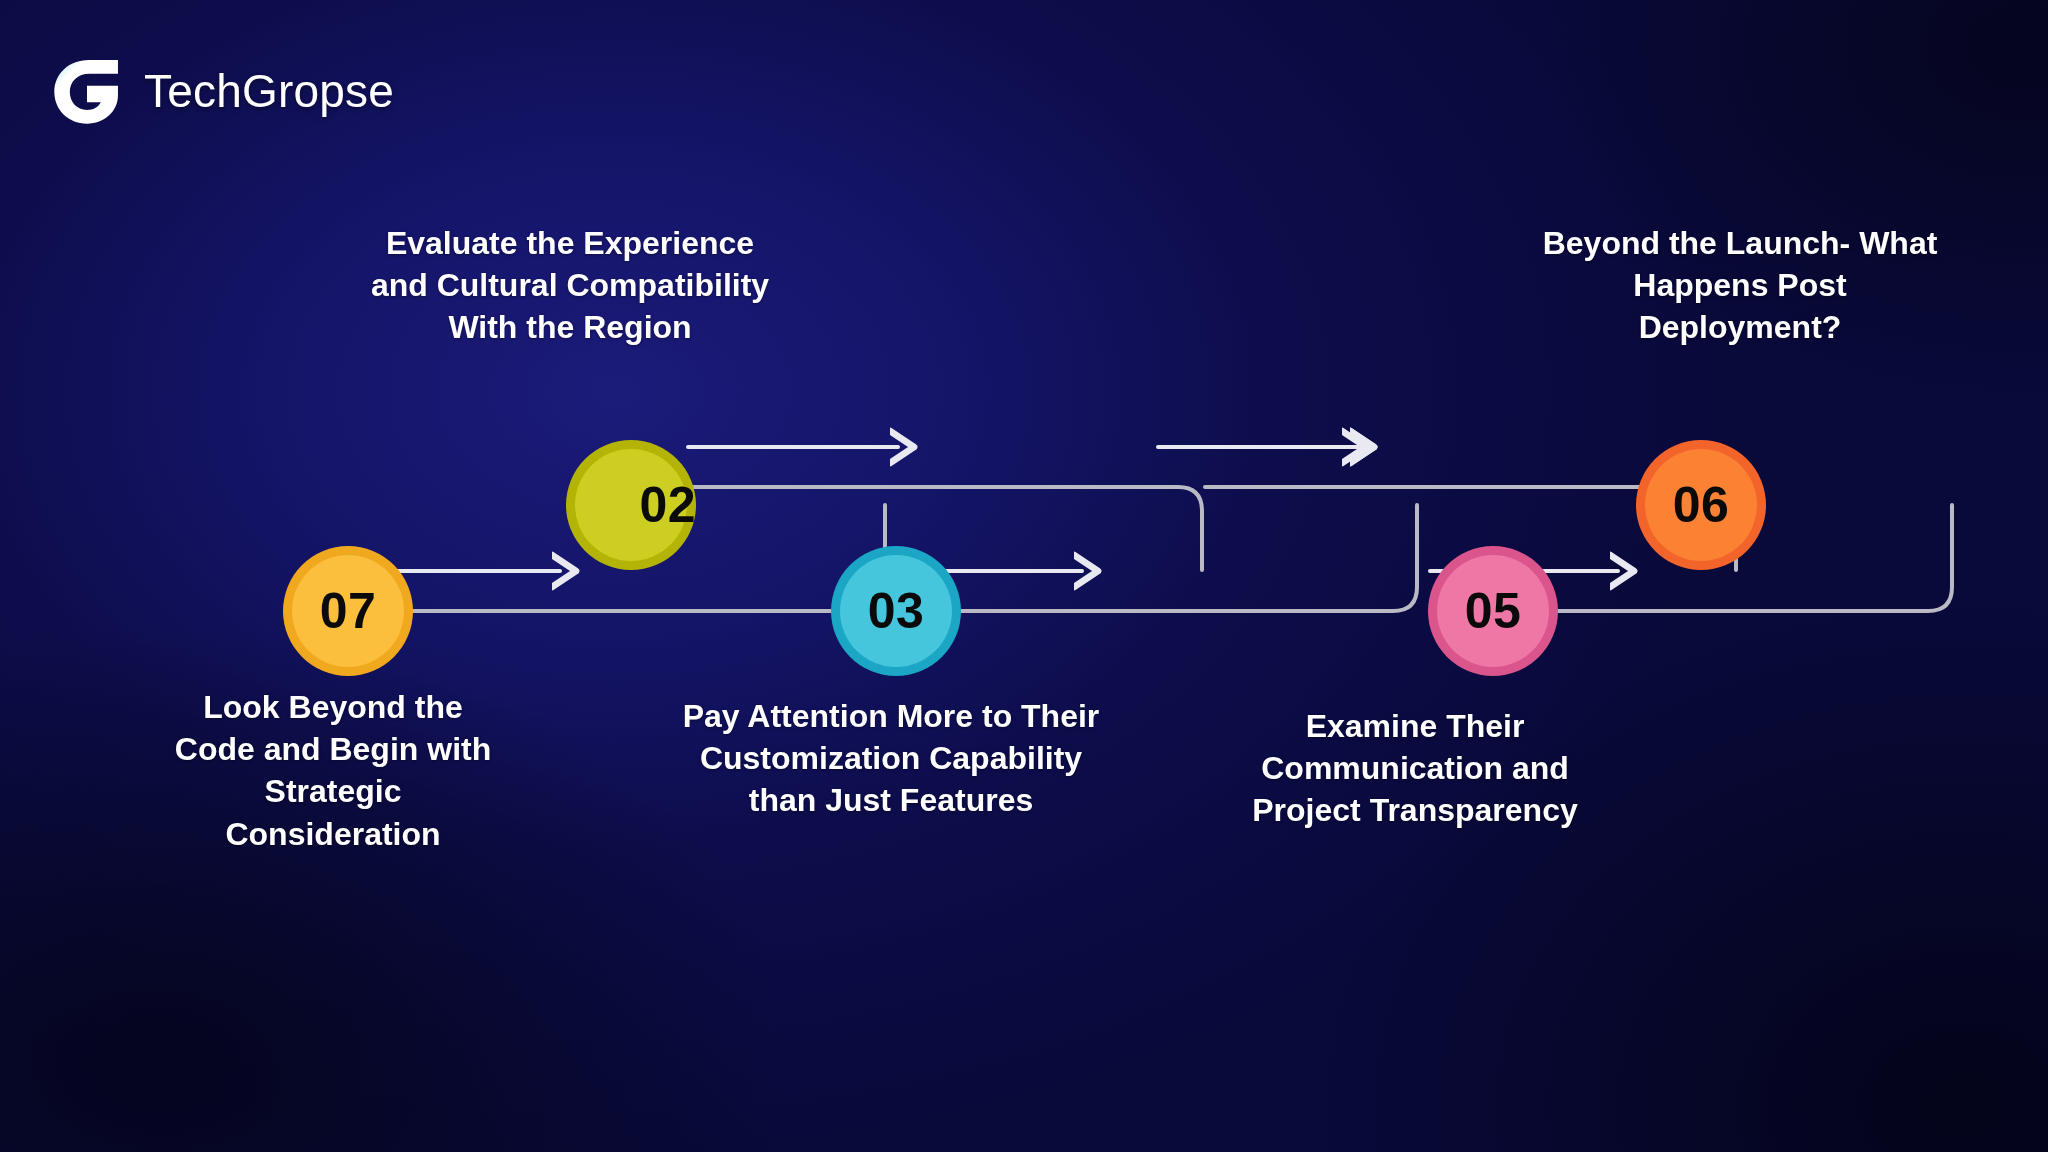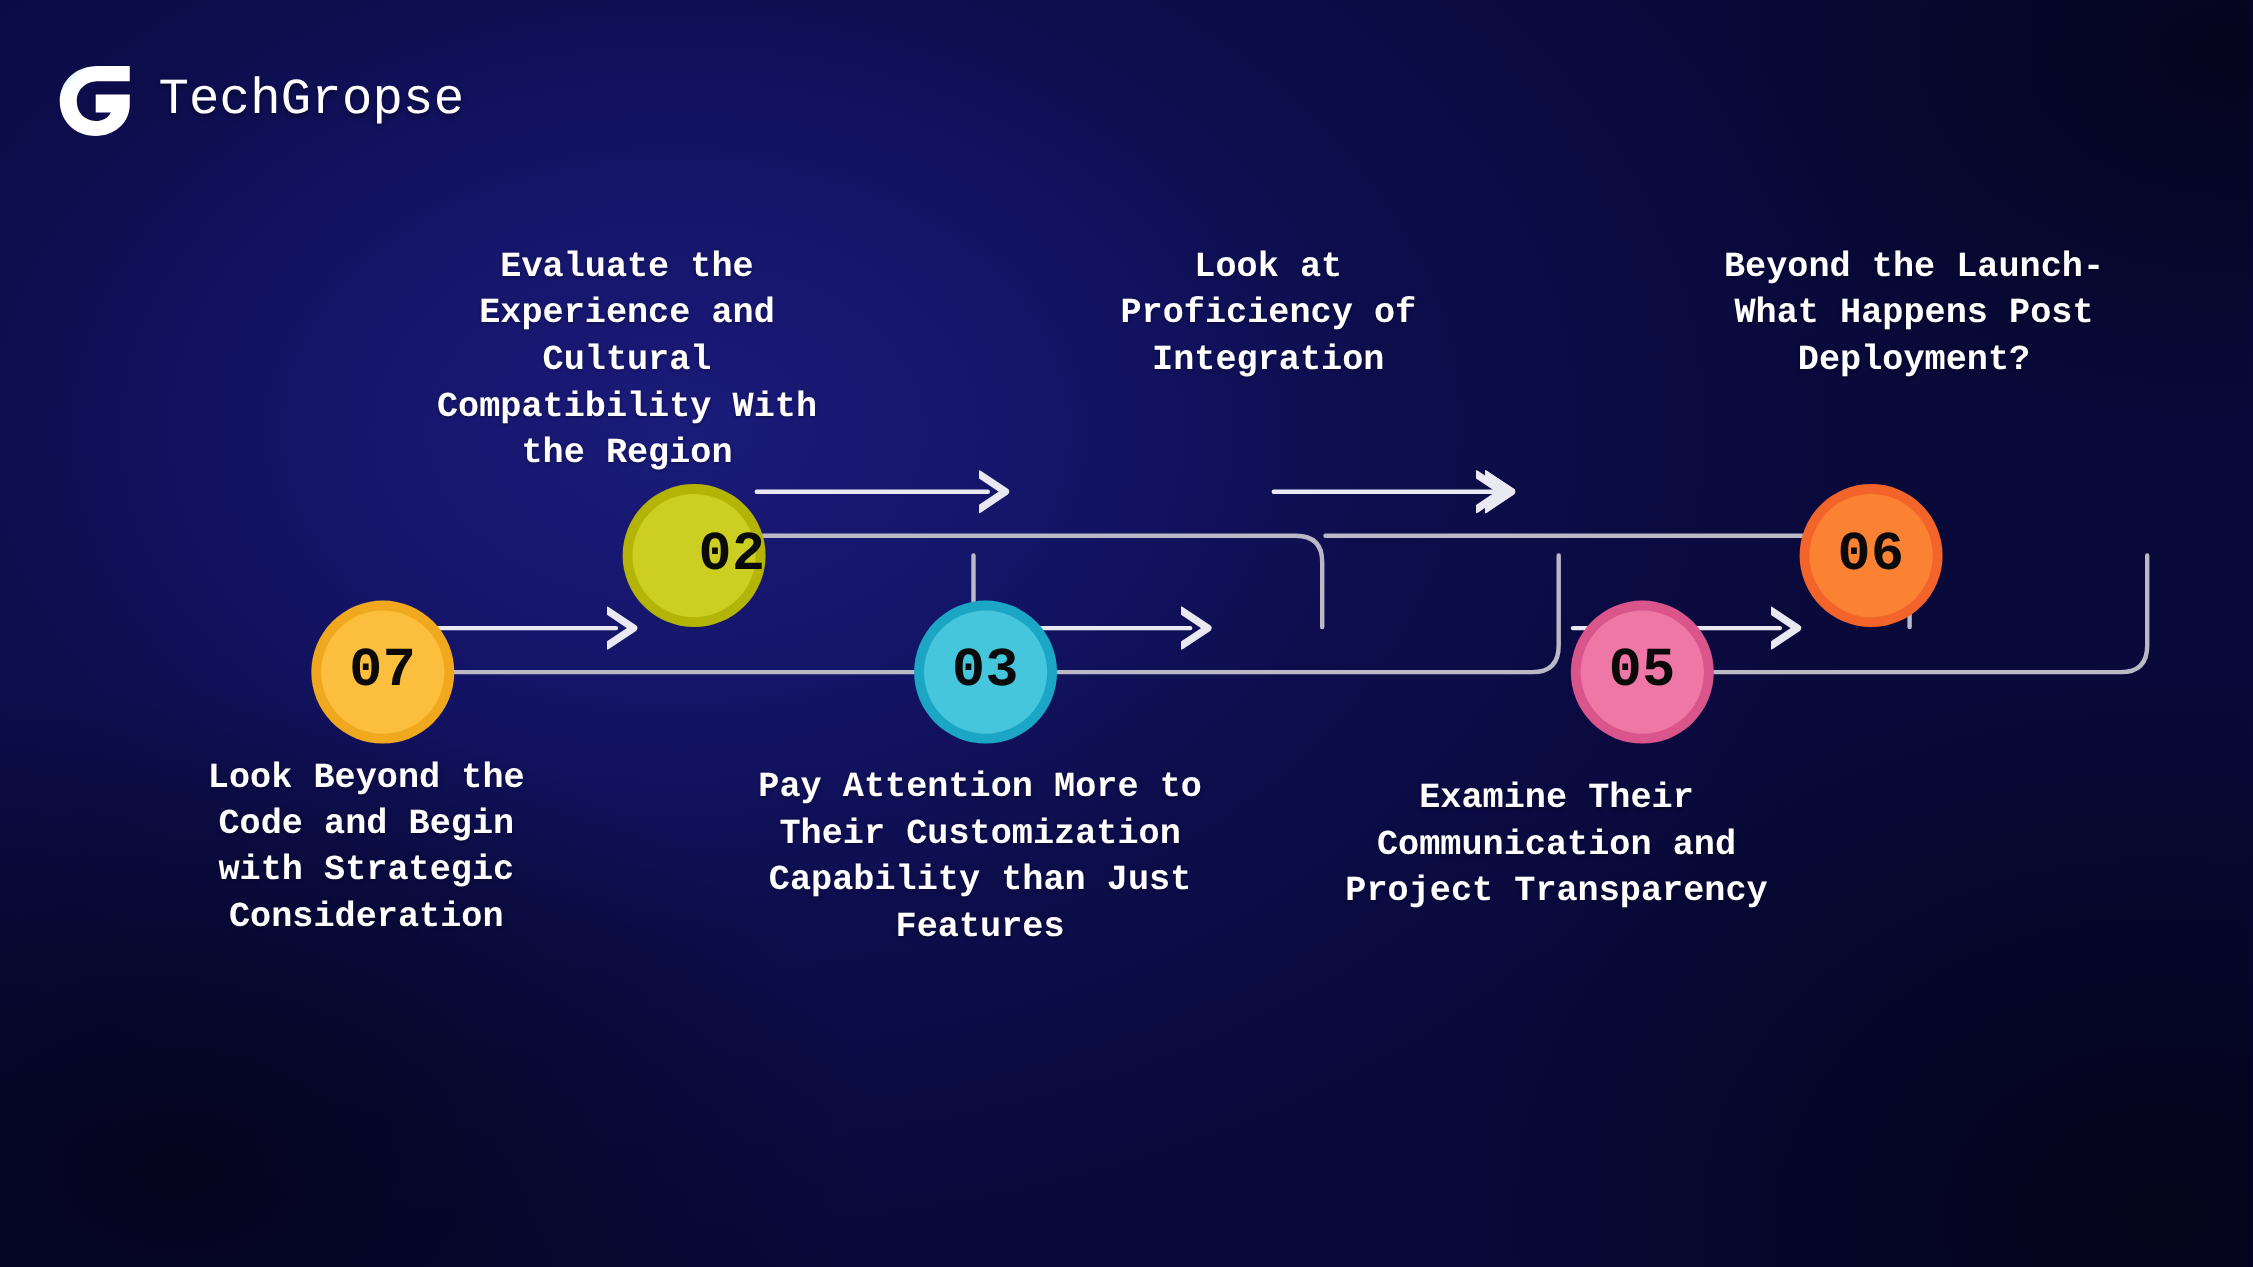--- a/index.html
+++ b/index.html
@@ -5,21 +5,21 @@
   html, body {
     margin: 0;
     padding: 0;
     background: #0a0a2a;
   }
   #stage {
     position: relative;
     width: 2048px;
     height: 1152px;
     overflow: hidden;
-    font-family: Liberation Mono, monospace;
+    font-family: Liberation Sans, sans-serif;
     background-color: #080830;
     background-image:
       radial-gradient(ellipse 1100px 760px at 30% 34%, #1b1b7a 0%, #141468 32%, #0d0d4c 60%, #09093a 100%),
       linear-gradient(160deg, #0b0b3d 0%, #101055 40%, #0a0a38 75%, #06062a 100%);
   }
   #stage::after {
     content: "";
     position: absolute;
     inset: 0;
     background:
@@ -167,19 +167,18 @@
     <div class="disc" style="background: rgb(251, 129, 51);"></div>
     <div class="num">06</div>
   </div>
 
   <div class="caption below" style="left:168px; top:686px; width:330px;">Look Beyond the Code and Begin with Strategic Consideration</div>
 
   <div class="caption below" style="left:676px; top:695px; width:430px;">Pay Attention More to Their Customization Capability than Just Features</div>
 
   <div class="caption above" style="left:370px; top:222px; width:400px;">Evaluate the Experience and Cultural Compatibility With the Region</div>
 
-  <div class="caption above" style="left:1003px; top:222px; width:300px;">Look at Proficiency of Integration</div>
 
   <div class="caption below" style="left:1205px; top:705px; width:420px;">Examine Their Communication and Project Transparency</div>
 
   <div class="caption above" style="left:1535px; top:222px; width:410px;">Beyond the Launch- What Happens Post Deployment?</div>
 
 </div>
 
 </body></html>

